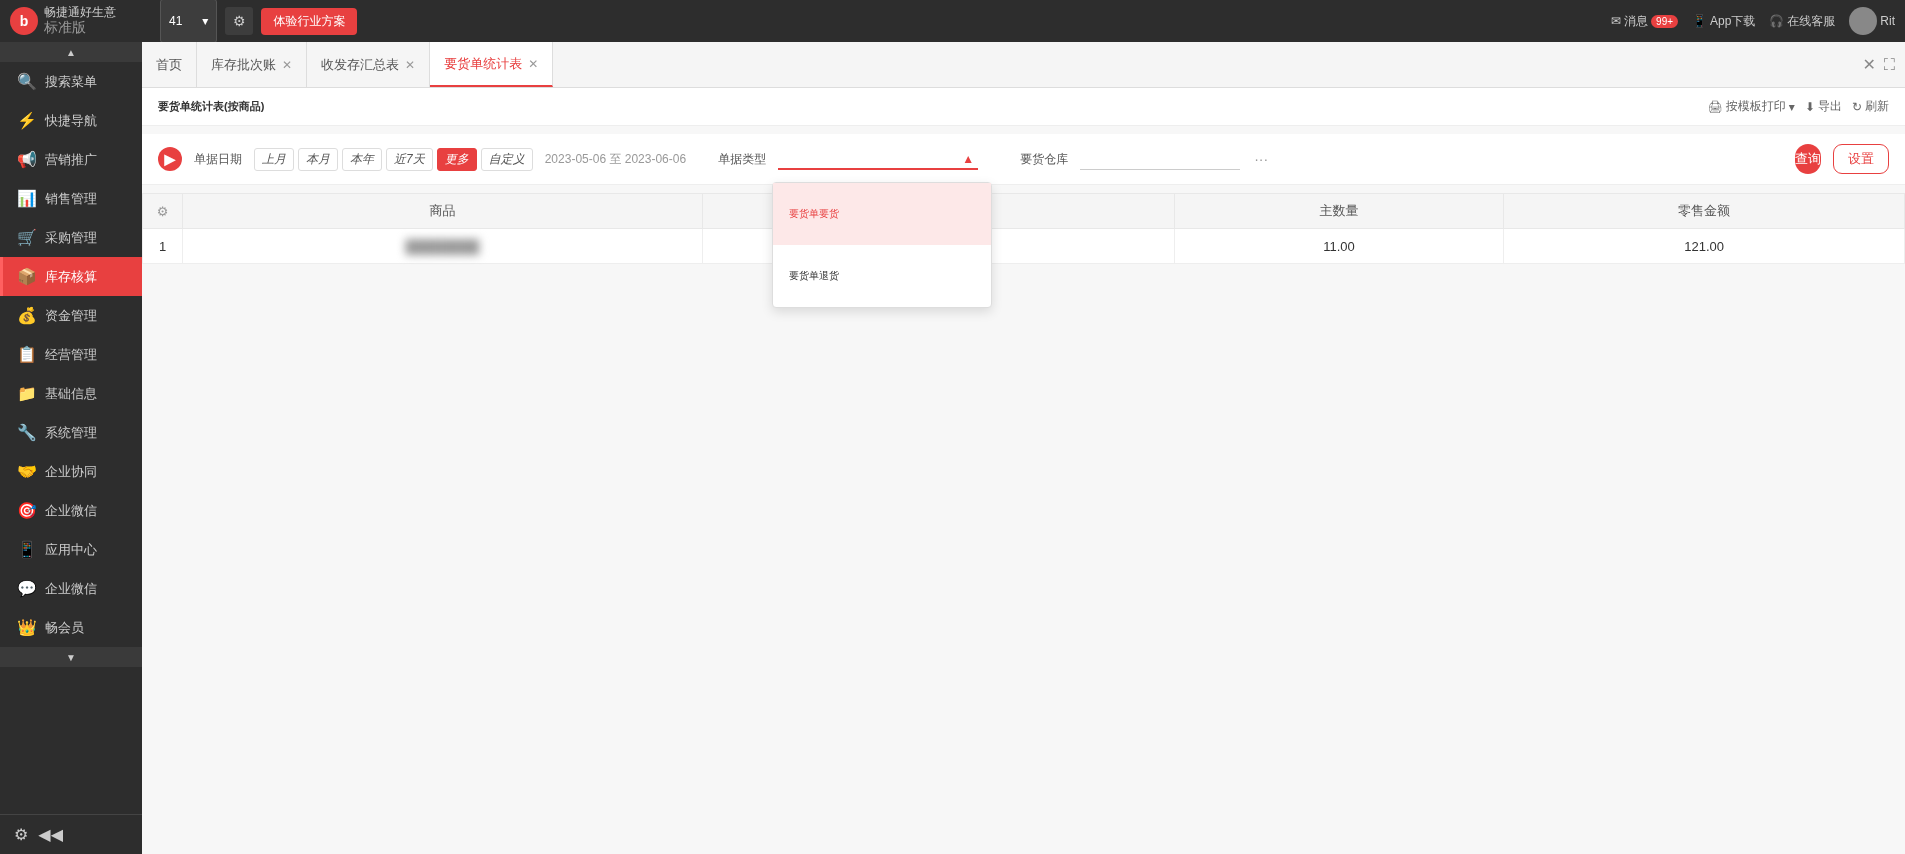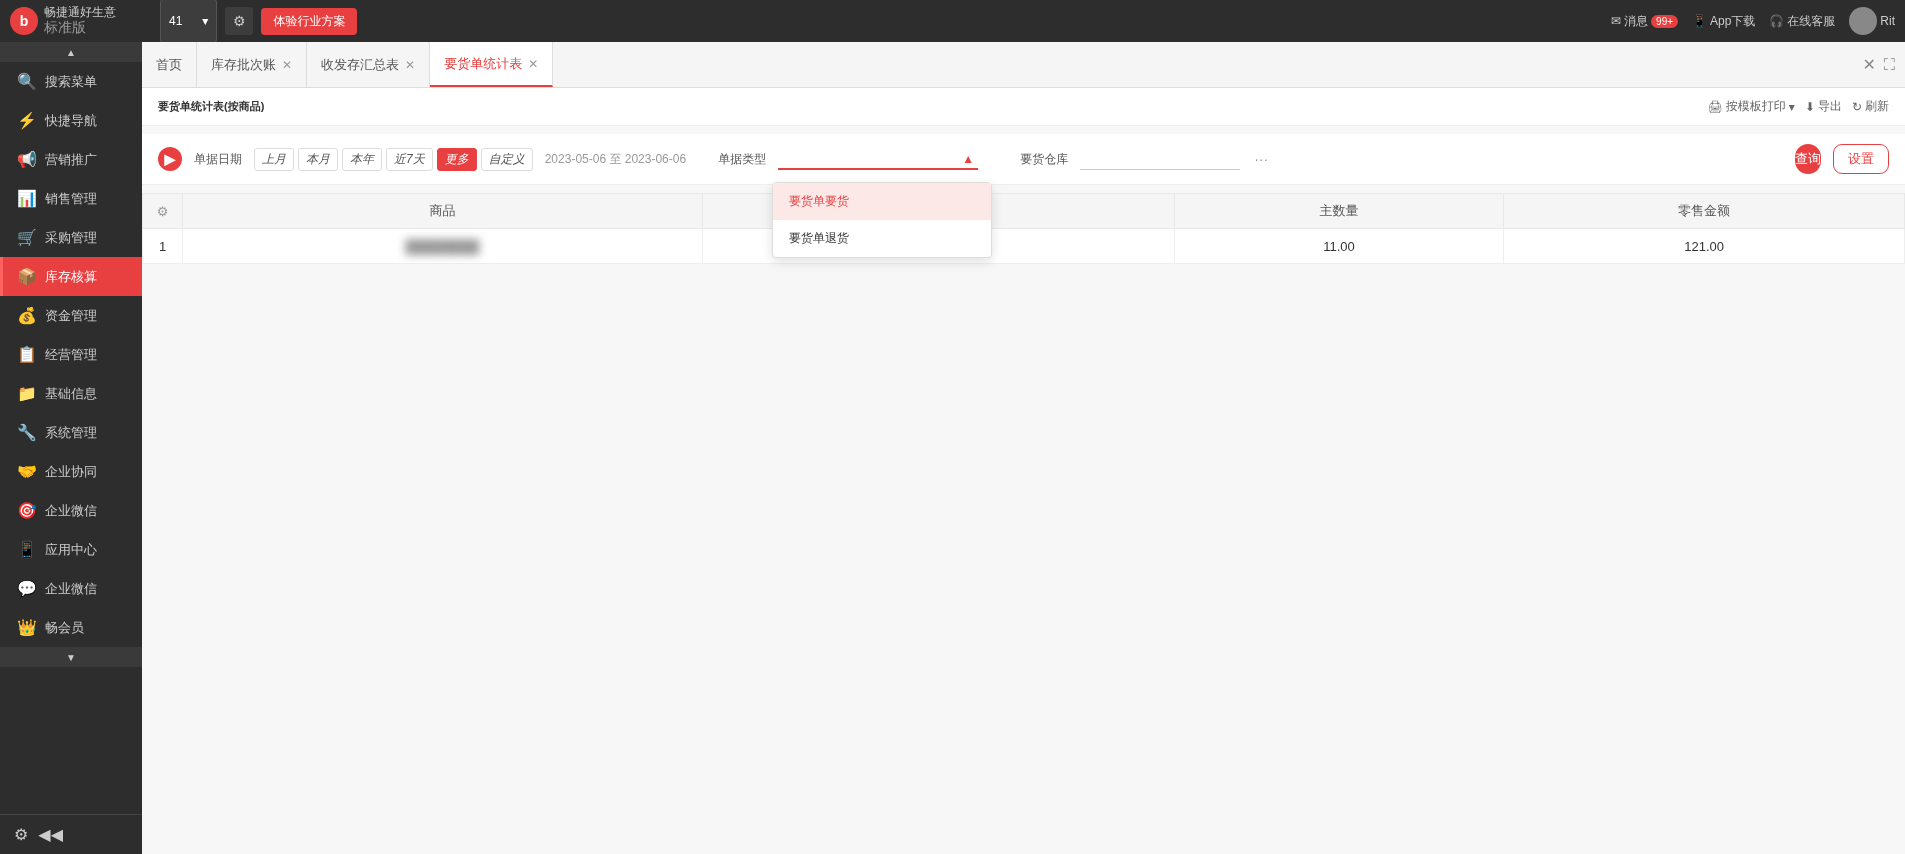--- a/index.html
+++ b/index.html
@@ -376,23 +376,23 @@
       top: 48px;
       left: 630px;
       width: 220px;
       background: #fff;
       border: 1px solid #ddd;
       border-radius: 4px;
       box-shadow: 0 4px 12px rgba(0,0,0,0.12);
       z-index: 100;
     }
     .dropdown-item {
-      padding: 10px 16px;
-      cursor: pointer;
-      font-size: 12px;
+      padding: 24px 16px;
+      cursor: pointer;
+      font-size: 10px;
       color: #333;
     }
     .dropdown-item.selected { background: #fde8e8; color: #e84040; }
 
     
     .table-wrap {
       background: #fff;
       margin: 8px 0 0 0;
     }
     table {

